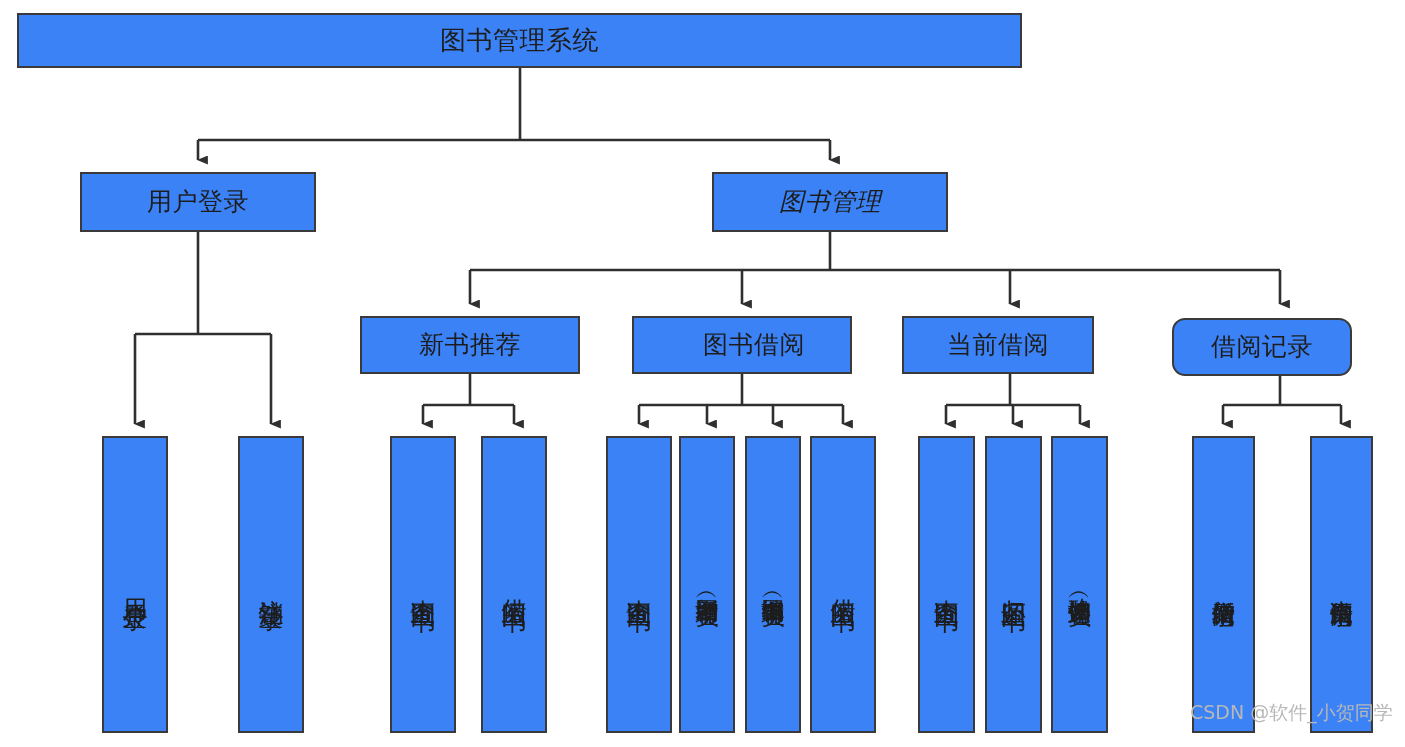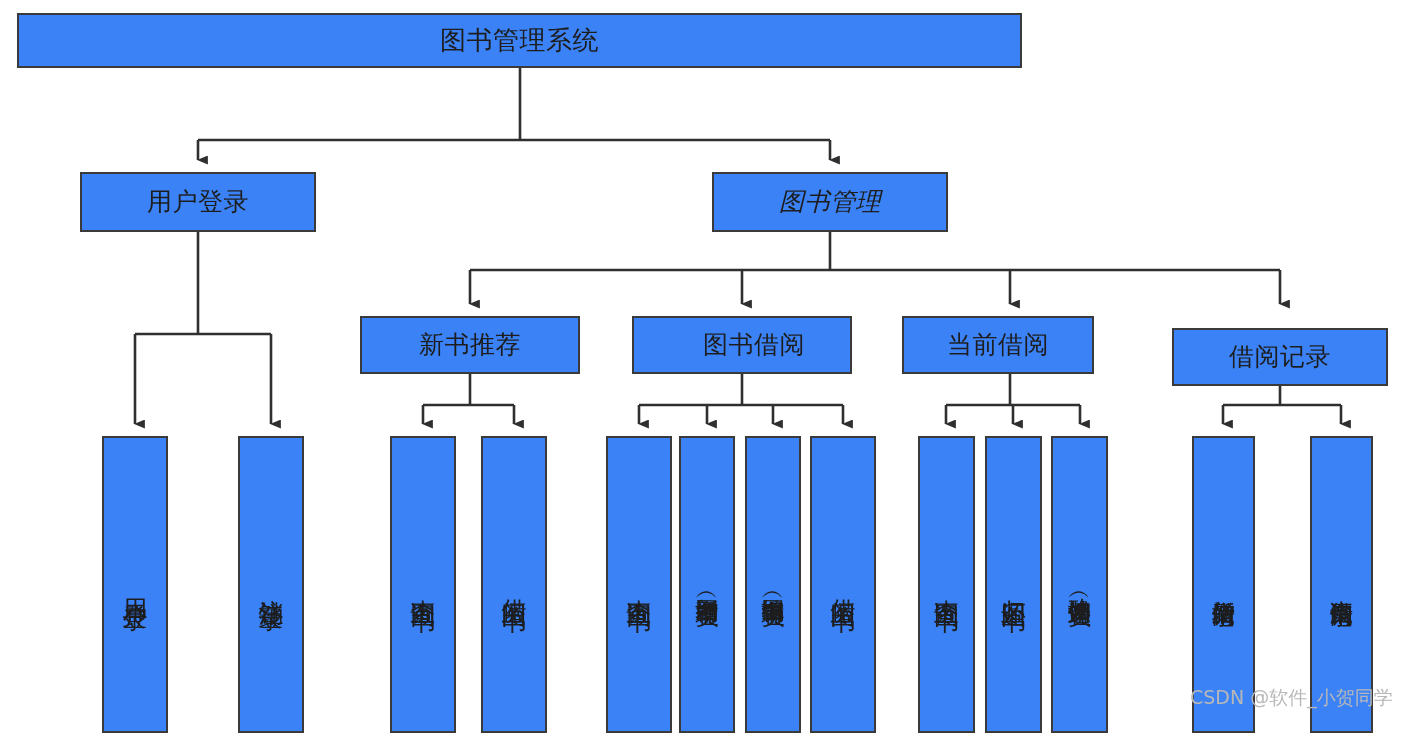--- a/index.html
+++ b/index.html
@@ -63,21 +63,21 @@
     letter-spacing: 3px;
     white-space: nowrap;
   }
   .node.leaf.tight .lbl {
     font-size: 23px;
     letter-spacing: 1px;
   }
   .watermark {
     position: absolute;
     left: 1190px;
-    top: 685px;
+    top: 700px;
     font-size: 19px;
     color: #b8b8b8;
     white-space: nowrap;
     z-index: 5;
     font-family: "DejaVu Sans", "Liberation Sans", sans-serif;
   }
 </style>
 </head>
 <body>
 
@@ -150,21 +150,21 @@
   </div>
 
   <div class="node horiz" style="left:632px; top:316px; width:220px; height:58px;padding-left:24px;">
     <span class="lbl">图书借阅</span>
   </div>
 
   <div class="node horiz" style="left:902px; top:316px; width:192px; height:58px;">
     <span class="lbl">当前借阅</span>
   </div>
 
-  <div class="node horiz" style="left:1172px; top:328px; width:216px; height:58px;">
+  <div class="node horiz" style="left:1172px; top:318px; width:180px; height:58px;border-radius:13px;">
     <span class="lbl">借阅记录</span>
   </div>
 
   <div class="node leaf" style="left:102px; top:436px; width:66px; height:297px;">
     <span class="lbl">用户登录</span>
   </div>
 
   <div class="node leaf" style="left:238px; top:436px; width:66px; height:297px;">
     <span class="lbl">注销登录</span>
   </div>

